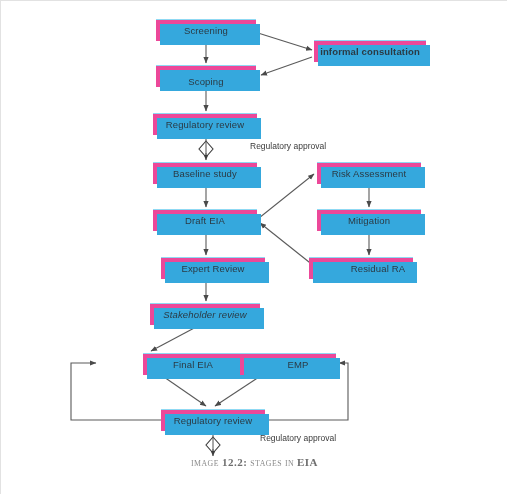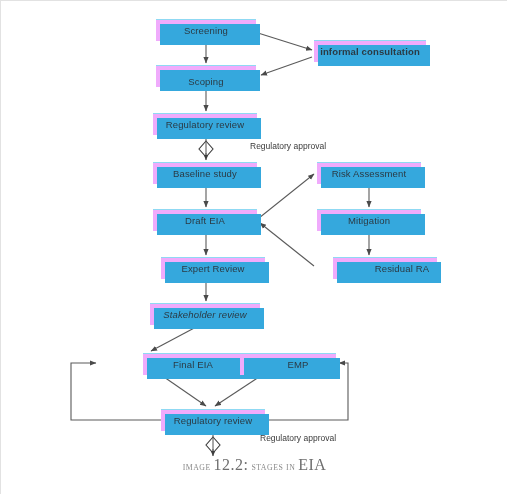--- a/index.html
+++ b/index.html
@@ -20,21 +20,21 @@
   }
   #svg-layer {
     position: absolute;
     left: 0; top: 0;
     width: 507px;
     height: 494px;
   }
   .node {
     position: absolute;
     box-sizing: border-box;
-    background: #f0abfc;
+    background: #ec4899;
     border-top: 1px solid #8fd9f3;
     display: flex;
     align-items: center;
     justify-content: center;
     color: #2b3a44;
     font-size: 9.5px;
     letter-spacing: 0.15px;
     z-index: 4;
   }
   .node::after {
@@ -66,21 +66,21 @@
     top: 455px;
     width: 507px;
     text-align: center;
     font-family: "Liberation Serif", serif;
     font-size: 9.5px;
     color: #8a8a8a;
     letter-spacing: 0.5px;
     z-index: 6;
   }
   #caption .sc { font-size: 7.8px; }
-  #caption .bigger { font-size: 16px; color: #6f6f6f; }
+  #caption .bigger { font-size: 11px; color: #6f6f6f; font-weight: bold; }
 </style>
 </head>
 <body>
 
 <div id="page">
 
   <svg id="svg-layer" viewBox="0 0 507 494" xmlns="http://www.w3.org/2000/svg">
     <defs>
       <marker id="arrow" markerWidth="7" markerHeight="7" refX="6" refY="3" orient="auto" markerUnits="userSpaceOnUse">
         <path d="M0,0.4 L6.4,3 L0,5.6 z" fill="#4a4a4a"></path>
@@ -167,21 +167,21 @@
   </div>
 
   <div class="node" style="left:316px; top:208px; width:104px; height:22px;">
     <span class="label">Mitigation</span>
   </div>
 
   <div class="node" style="left:146px; top:256px; width:104px; height:22px;margin-left:14px;">
     <span class="label">Expert Review</span>
   </div>
 
-  <div class="node" style="left:332px; top:256px; width:104px; height:22px;padding-left:34px;">
+  <div class="node" style="left:308px; top:256px; width:104px; height:22px;padding-left:34px;">
     <span class="label">Residual RA</span>
   </div>
 
   <div class="node" style="left:149px; top:302px; width:110px; height:22px;font-style:italic;">
     <span class="label">Stakeholder review</span>
   </div>
 
   <div class="node" style="left:98px; top:352px; width:100px; height:22px;margin-left:44px;">
     <span class="label">Final EIA</span>
   </div>

